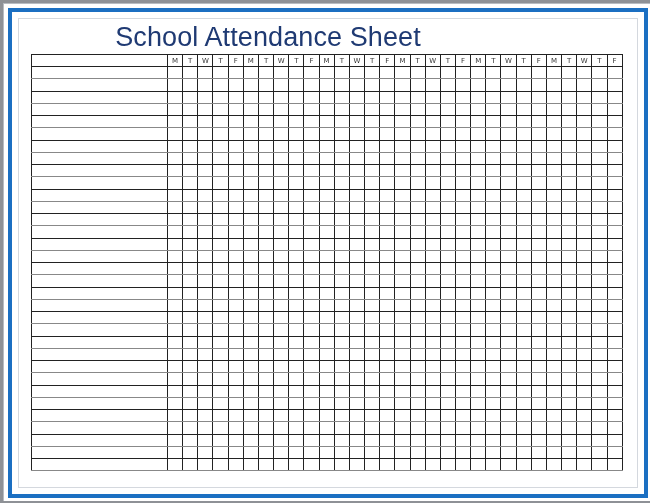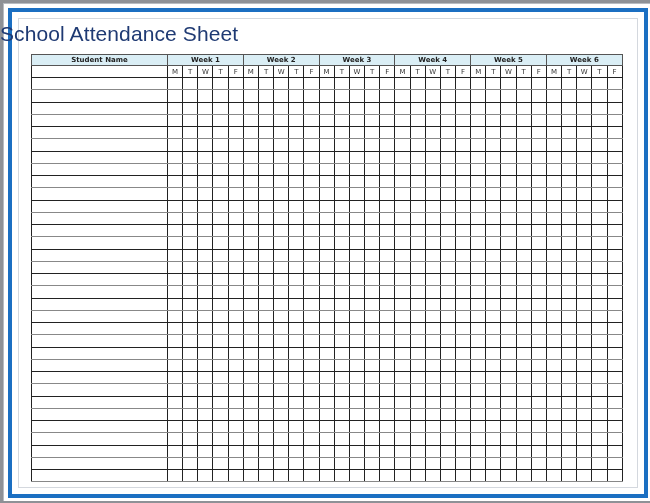--- a/index.html
+++ b/index.html
@@ -37,22 +37,23 @@
     right: 6px;
     bottom: 6px;
     border: 1px solid #d4d8de;
     box-sizing: border-box;
   }
   .title {
     position: absolute;
     left: 0;
     top: 22px;
     width: 536px;
+    text-align: center;
     font-family: "Liberation Sans", sans-serif;
-    font-size: 21px;
+    font-size: 27px;
     color: #1f3a73;
     letter-spacing: 0.1px;
   }
   table.att {
     position: absolute;
     left: 31px;
     top: 54px;
     border-collapse: collapse;
     table-layout: fixed;
     font-family: "DejaVu Sans", sans-serif;
@@ -127,29 +128,20 @@
       <col style="width: 15.16px;">
       <col style="width: 15.16px;">
       <col style="width: 15.16px;">
       <col style="width: 15.16px;">
       <col style="width: 15.16px;">
       <col style="width: 15.16px;">
       <col style="width: 15.16px;">
       <col style="width: 15.16px;">
     </colgroup>
   <thead>
-    <tr class="hdr" id="hdr-row">
-      <th>Student Name</th>
-    <th colspan="5" class="wk-start">Week 1</th>
-        <th colspan="5" class="wk-start">Week 2</th>
-        <th colspan="5" class="wk-start">Week 3</th>
-        <th colspan="5" class="wk-start">Week 4</th>
-        <th colspan="5" class="wk-start">Week 5</th>
-        <th colspan="5" class="wk-start">Week 6</th>
-      </tr>
     <tr class="days" id="days-row">
       <td></td>
     <td class="day wk-start">M</td>
         <td class="day">T</td>
         <td class="day">W</td>
         <td class="day">T</td>
         <td class="day">F</td>
         <td class="day wk-start">M</td>
         <td class="day">T</td>
         <td class="day">W</td>

